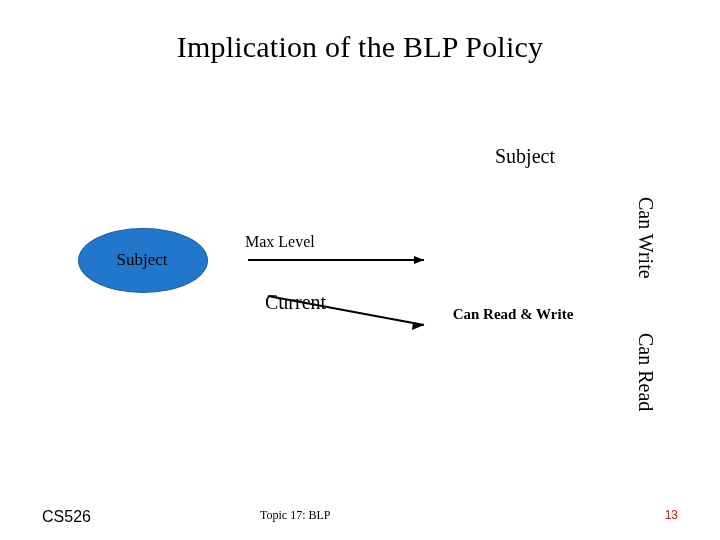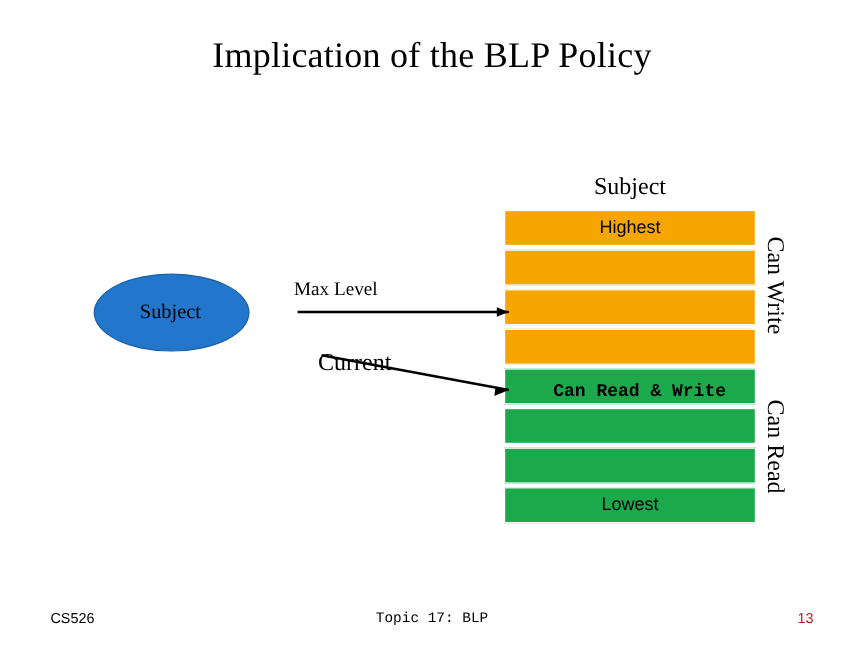--- a/index.html
+++ b/index.html
@@ -65,29 +65,28 @@
     position: absolute;
     width: 210px;
     text-align: center;
     font-family: "Liberation Sans", sans-serif;
     font-size: 15px;
     color: #000000;
     line-height: 30px;
   }
   .can-rw-label {
     position: absolute;
-    left: 428px;
+    left: 408px;
     top: 306px;
     width: 210px;
     text-align: center;
-    font-family: Liberation Mono, monospace;
+    font-family: Liberation Serif, serif;
     font-size: 15px;
     color: #000000;
     font-weight: bold;
-    margin-top: 12px;
   }
 
   
   .subject-ellipse {
     position: absolute;
     left: 78px;
     top: 228px;
     width: 128px;
     height: 63px;
     border-radius: 50%;
@@ -144,30 +143,29 @@
     top: 333px;
     transform: rotate(90deg);
   }
 
   
   .footer-left {
     position: absolute;
     left: 42px;
     top: 508px;
     font-family: "Liberation Sans", sans-serif;
-    font-size: 12px;
+    font-size: 16px;
     color: #000000;
   }
   .footer-center {
     position: absolute;
     left: 260px;
     top: 508px;
     width: 200px;
-    text-align: center;
-    font-family: Liberation Mono, monospace;
+    font-family: Liberation Serif, serif;
     font-size: 12px;
     color: #000000;
   }
   .footer-right {
     position: absolute;
     left: 620px;
     top: 508px;
     width: 58px;
     text-align: right;
     font-family: "Liberation Sans", sans-serif;
@@ -185,33 +183,20 @@
 </style>
 </head>
 <body>
 
 <div class="slide">
 
   <div class="title">Implication of the BLP Policy</div>
 
   <div class="objects-label">Subject</div>
 
-  <div class="stack">
-    <div class="bar" style="top:0px; background:#F7A600;"></div>
-    <div class="bar" style="top:33px; background:#F7A600;"></div>
-    <div class="bar" style="top:66px; background:#F7A600;"></div>
-    <div class="bar" style="top:99px; background:#F7A600;"></div>
-    <div class="bar" style="top:132px; background:#1BA94C;"></div>
-    <div class="bar" style="top:165px; background:#1BA94C;"></div>
-    <div class="bar" style="top:198px; background:#1BA94C;"></div>
-    <div class="bar" style="top:231px; background:#1BA94C;"></div>
-
-    <div class="bar-label" style="top:0px;">Highest</div>
-    <div class="bar-label" style="top:231px;">Lowest</div>
-  </div>
 
   <div class="can-rw-label">Can Read &amp; Write</div>
 
   <div class="subject-ellipse"></div>
   <div class="subject-text">Subject</div>
 
   <div class="max-level">Max Level</div>
   <div class="current-level">
     <div>Current</div>
   </div>

